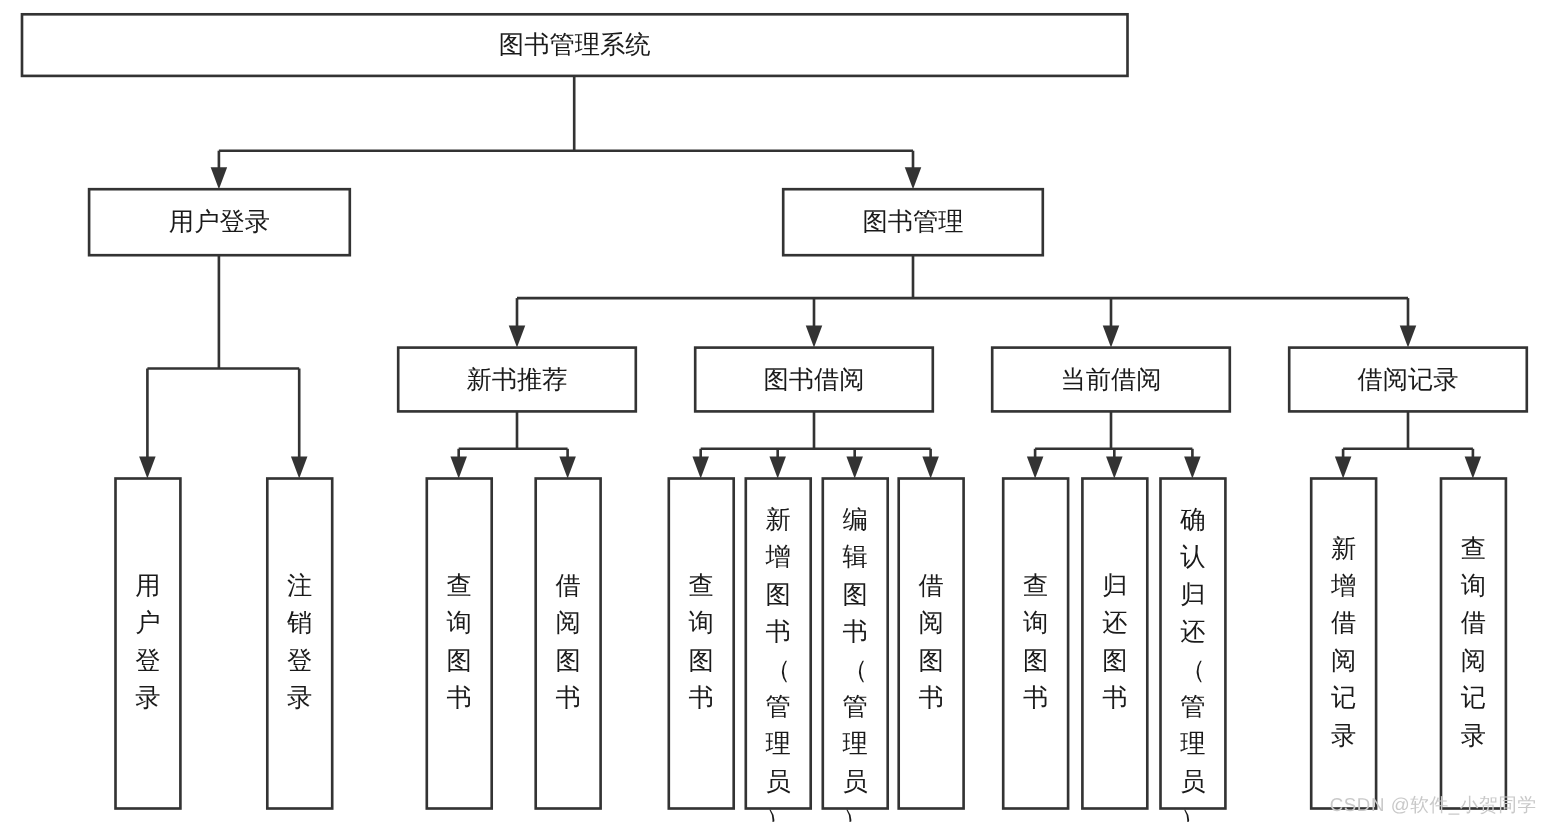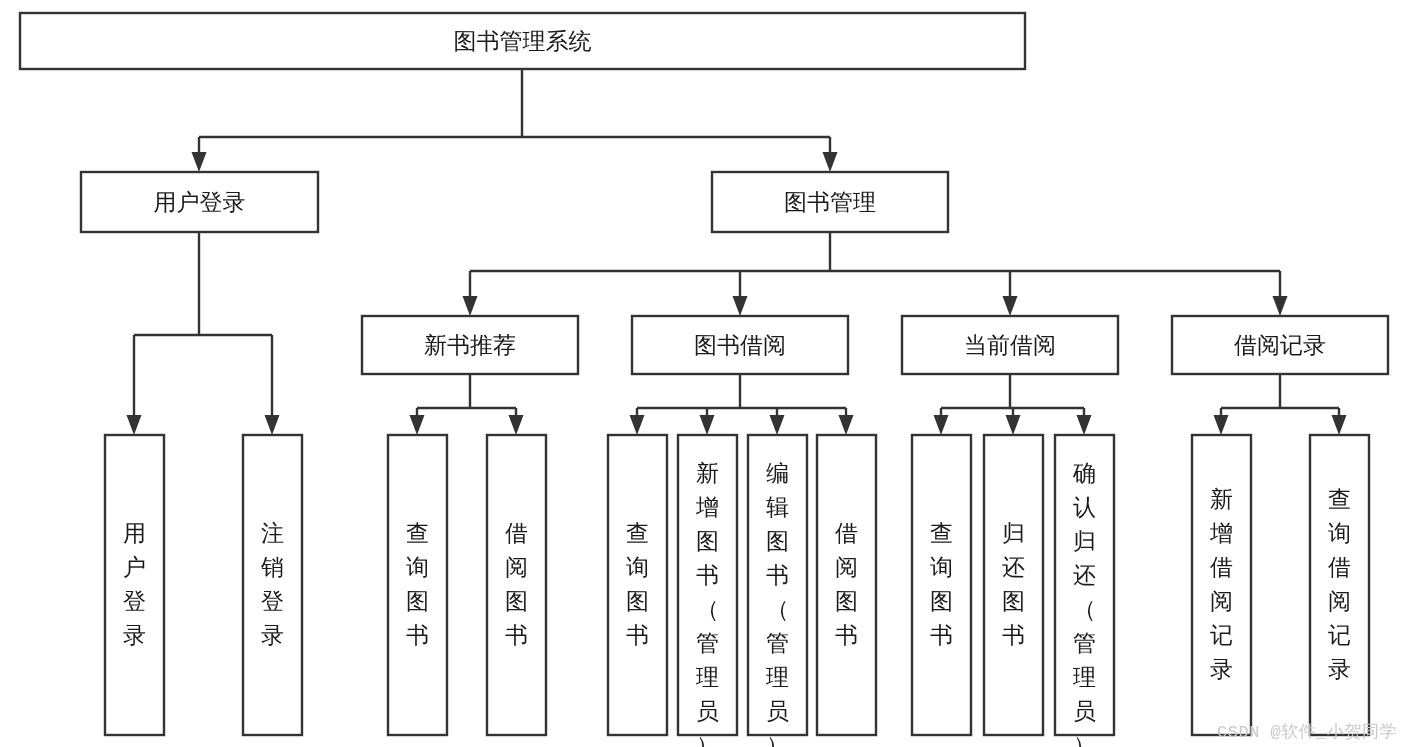--- a/index.html
+++ b/index.html
@@ -52,21 +52,21 @@
     stroke-linecap: butt;
   }
   .arrow-head {
     fill: #333333;
     stroke: none;
   }
   .watermark {
     position: absolute;
     right: 8px;
     bottom: 4px;
-    font-family: Liberation Mono, monospace;
+    font-family: Liberation Sans, sans-serif;
     font-size: 17px;
     color: #c9c9c9;
     letter-spacing: 0.5px;
     white-space: nowrap;
     pointer-events: none;
     user-select: none;
   }
 </style>
 </head>
 <body>

